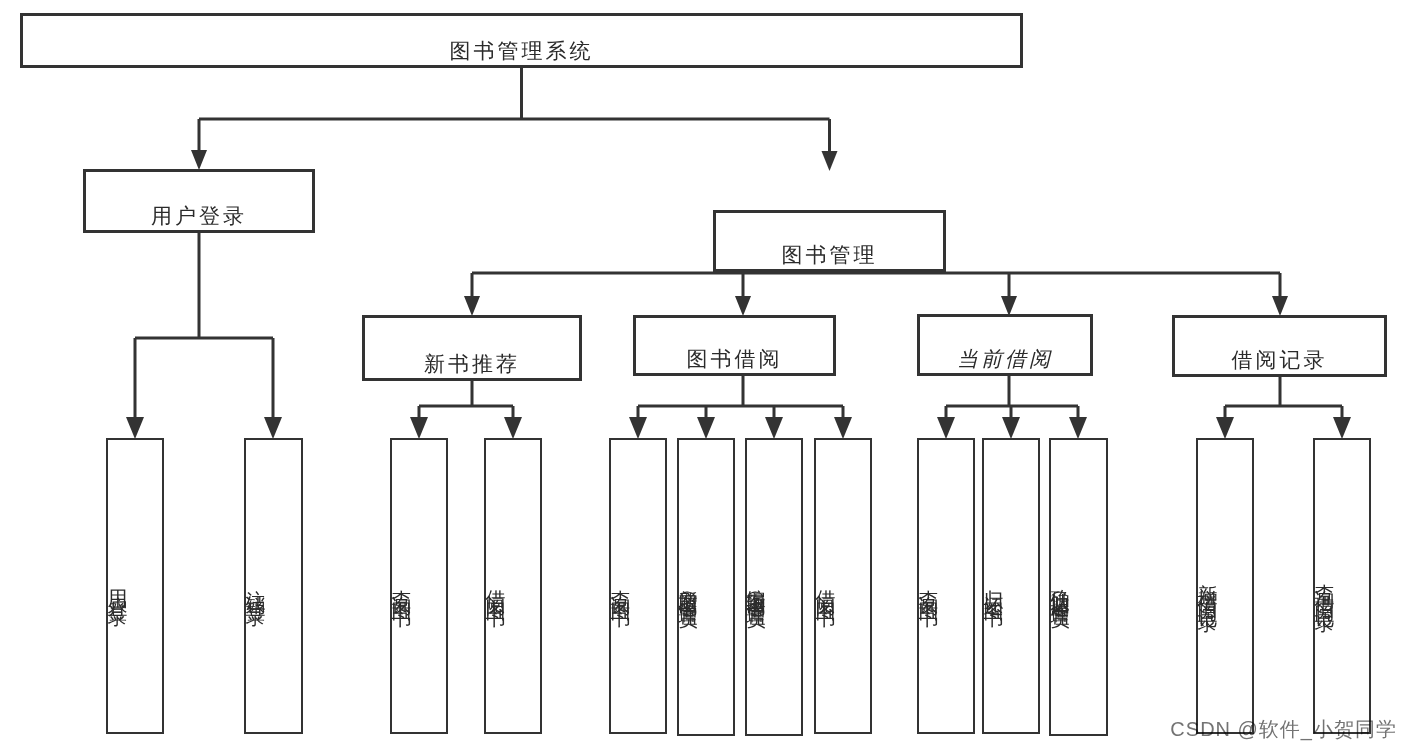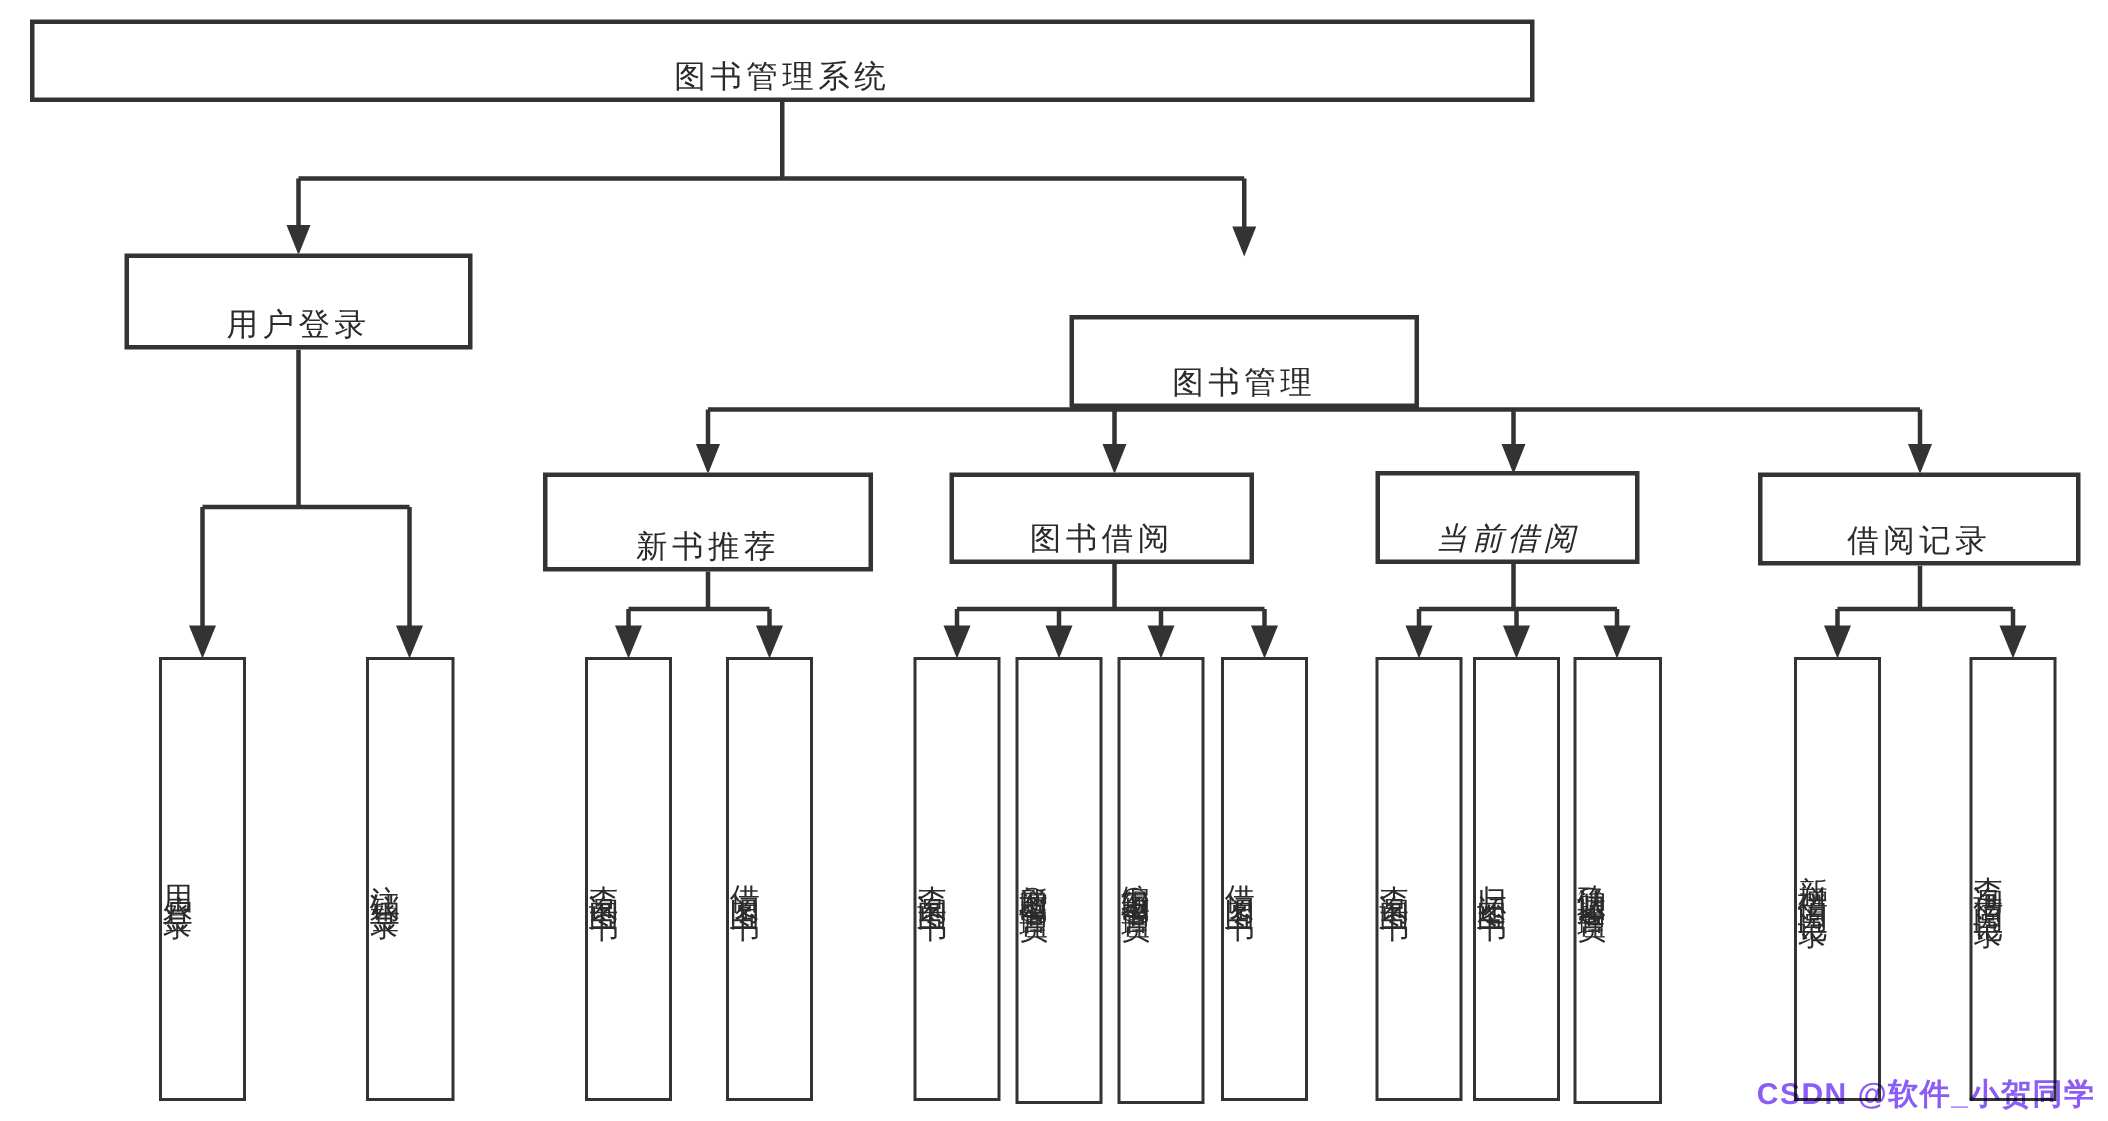--- a/index.html
+++ b/index.html
@@ -35,25 +35,24 @@
     letter-spacing:6px;
     line-height:1;
   }
   .vbox.dense{letter-spacing:3px;font-size:19px;}
   .watermark{
     position:absolute;
     right:8px;
     bottom:4px;
     z-index:2;
     font-size:20px;
-    color:#8b5cf6;
+    color:#737373;
     letter-spacing:1px;
     mix-blend-mode:multiply;
     white-space:nowrap;
-    font-weight:bold;
   }
 </style>
 </head>
 <body>
 
 <div id="canvas">
 
   <svg id="connectors" width="1405" height="747" viewBox="0 0 1405 747">
     <g stroke="#333333" stroke-width="3" fill="none">
 

